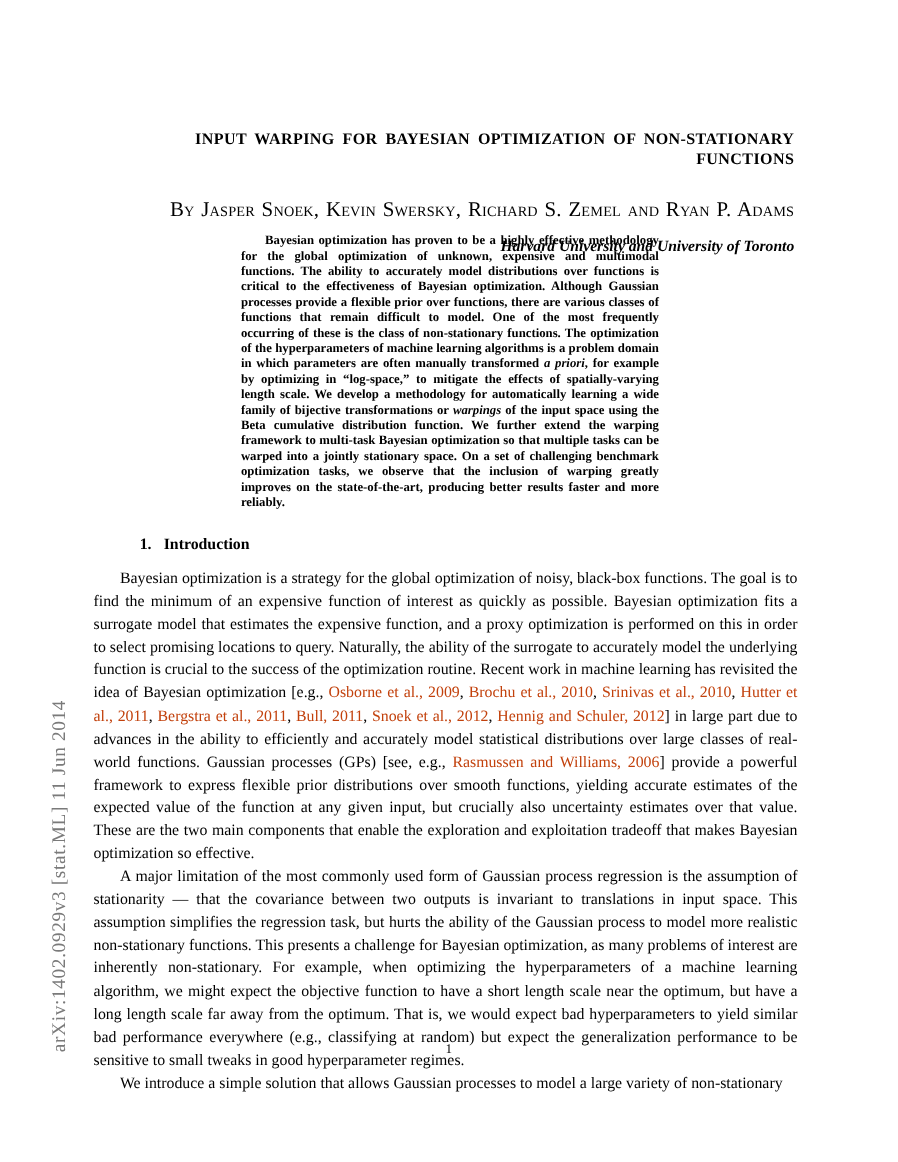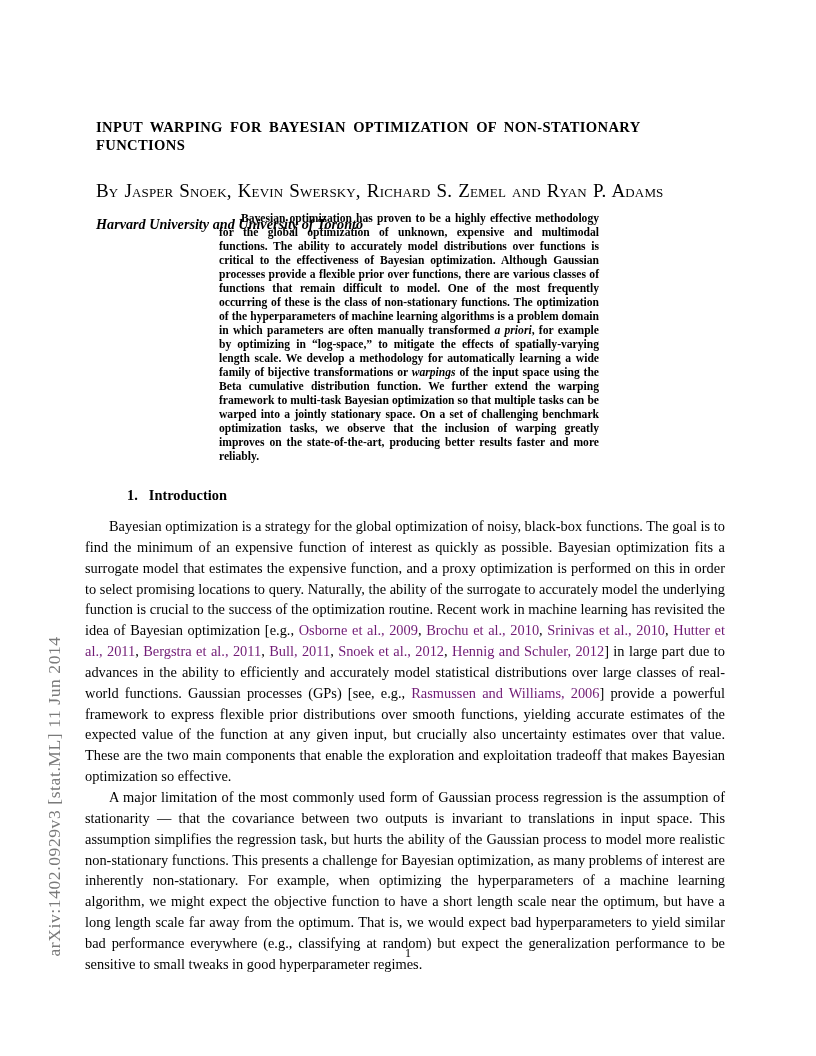--- a/index.html
+++ b/index.html
@@ -32,21 +32,21 @@
     color: #7a7a7a;
     white-space: nowrap;
   }
 
   
   .title-block {
     position: absolute;
     left: 96px;
     top: 118px;
     width: 626px;
-    text-align: left;
+    text-align: right;
   }
   .paper-title {
     font-size: 14.6px;
     font-weight: bold;
     letter-spacing: 0.35px;
     word-spacing: 3.2px;
     line-height: 1.25;
     margin: 0;
   }
   .byline {
@@ -99,21 +99,21 @@
     font-size: 14.4px;
     line-height: 20.85px;
     text-align: justify;
     text-justify: inter-word;
   }
   .body p {
     margin: 0;
     text-indent: 24px;
   }
   .cite {
-    color: #701a75;
+    color: #c2410c;
     text-decoration: none;
   }
 
   .page-number {
     position: absolute;
     left: 0;
     top: 946px;
     width: 816px;
     text-align: center;
     font-size: 12px;
@@ -139,17 +139,18 @@
   <div class="section-head">
     <span class="num">1.</span><span>Introduction</span>
   </div>
 
   <div class="body">
 
     <p><span>Bayesian optimization is a strategy for the global optimization of noisy, black-box functions. The goal is to find the minimum of an expensive function of interest as quickly as possible. Bayesian optimization fits a surrogate model that estimates the expensive function, and a proxy optimization is performed on this in order to select promising locations to query. Naturally, the ability of the surrogate to accurately model the underlying function is crucial to the success of the optimization routine. Recent work in machine learning has revisited the idea of Bayesian optimization [e.g., </span><a class="cite" href="#">Osborne et al., 2009</a><span>, </span><a class="cite" href="#">Brochu et al., 2010</a><span>, </span><a class="cite" href="#">Srinivas et al., 2010</a><span>, </span><a class="cite" href="#">Hutter et al., 2011</a><span>, </span><a class="cite" href="#">Bergstra et al., 2011</a><span>, </span><a class="cite" href="#">Bull, 2011</a><span>, </span><a class="cite" href="#">Snoek et al., 2012</a><span>, </span><a class="cite" href="#">Hennig and Schuler, 2012</a><span>] in large part due to advances in the ability to efficiently and accurately model statistical distributions over large classes of real-world functions. Gaussian processes (GPs) [see, e.g., </span><a class="cite" href="#">Rasmussen and Williams, 2006</a><span>] provide a powerful framework to express flexible prior distributions over smooth functions, yielding accurate estimates of the expected value of the function at any given input, but crucially also uncertainty estimates over that value. These are the two main components that enable the exploration and exploitation tradeoff that makes Bayesian optimization so effective.</span></p>
 
     <p>A major limitation of the most commonly used form of Gaussian process regression is the assumption of stationarity — that the covariance between two outputs is invariant to translations in input space. This assumption simplifies the regression task, but hurts the ability of the Gaussian process to model more realistic non-stationary functions. This presents a challenge for Bayesian optimization, as many problems of interest are inherently non-stationary. For example, when optimizing the hyperparameters of a machine learning algorithm, we might expect the objective function to have a short length scale near the optimum, but have a long length scale far away from the optimum. That is, we would expect bad hyperparameters to yield similar bad performance everywhere (e.g., classifying at random) but expect the generalization performance to be sensitive to small tweaks in good hyperparameter regimes.</p>
 
+    <p>We introduce a simple solution that allows Gaussian processes to model a large variety of non-stationary</p>
   </div>
 
   <div class="page-number">1</div>
 
 </div>
 
 </body></html>

